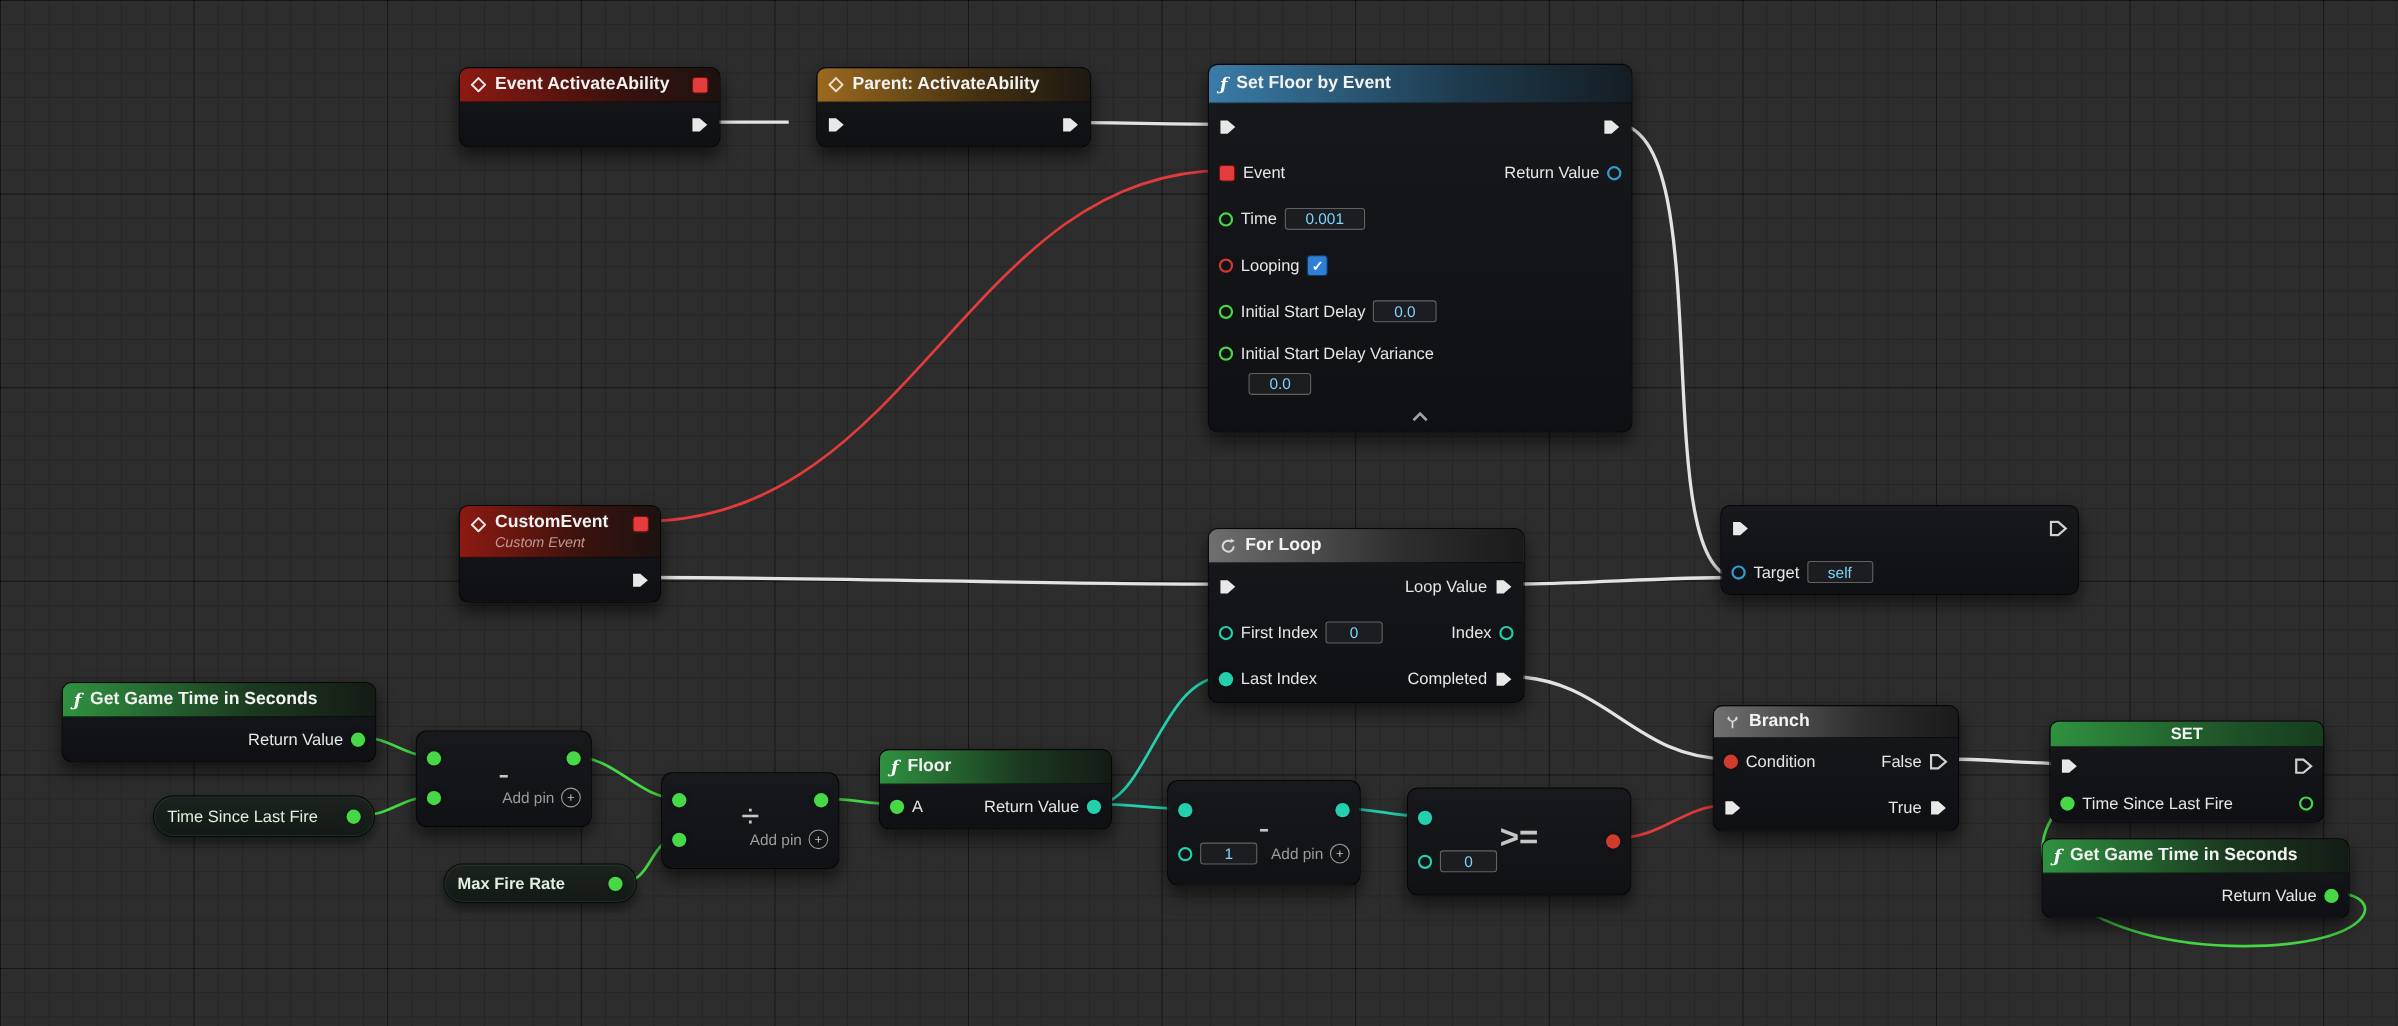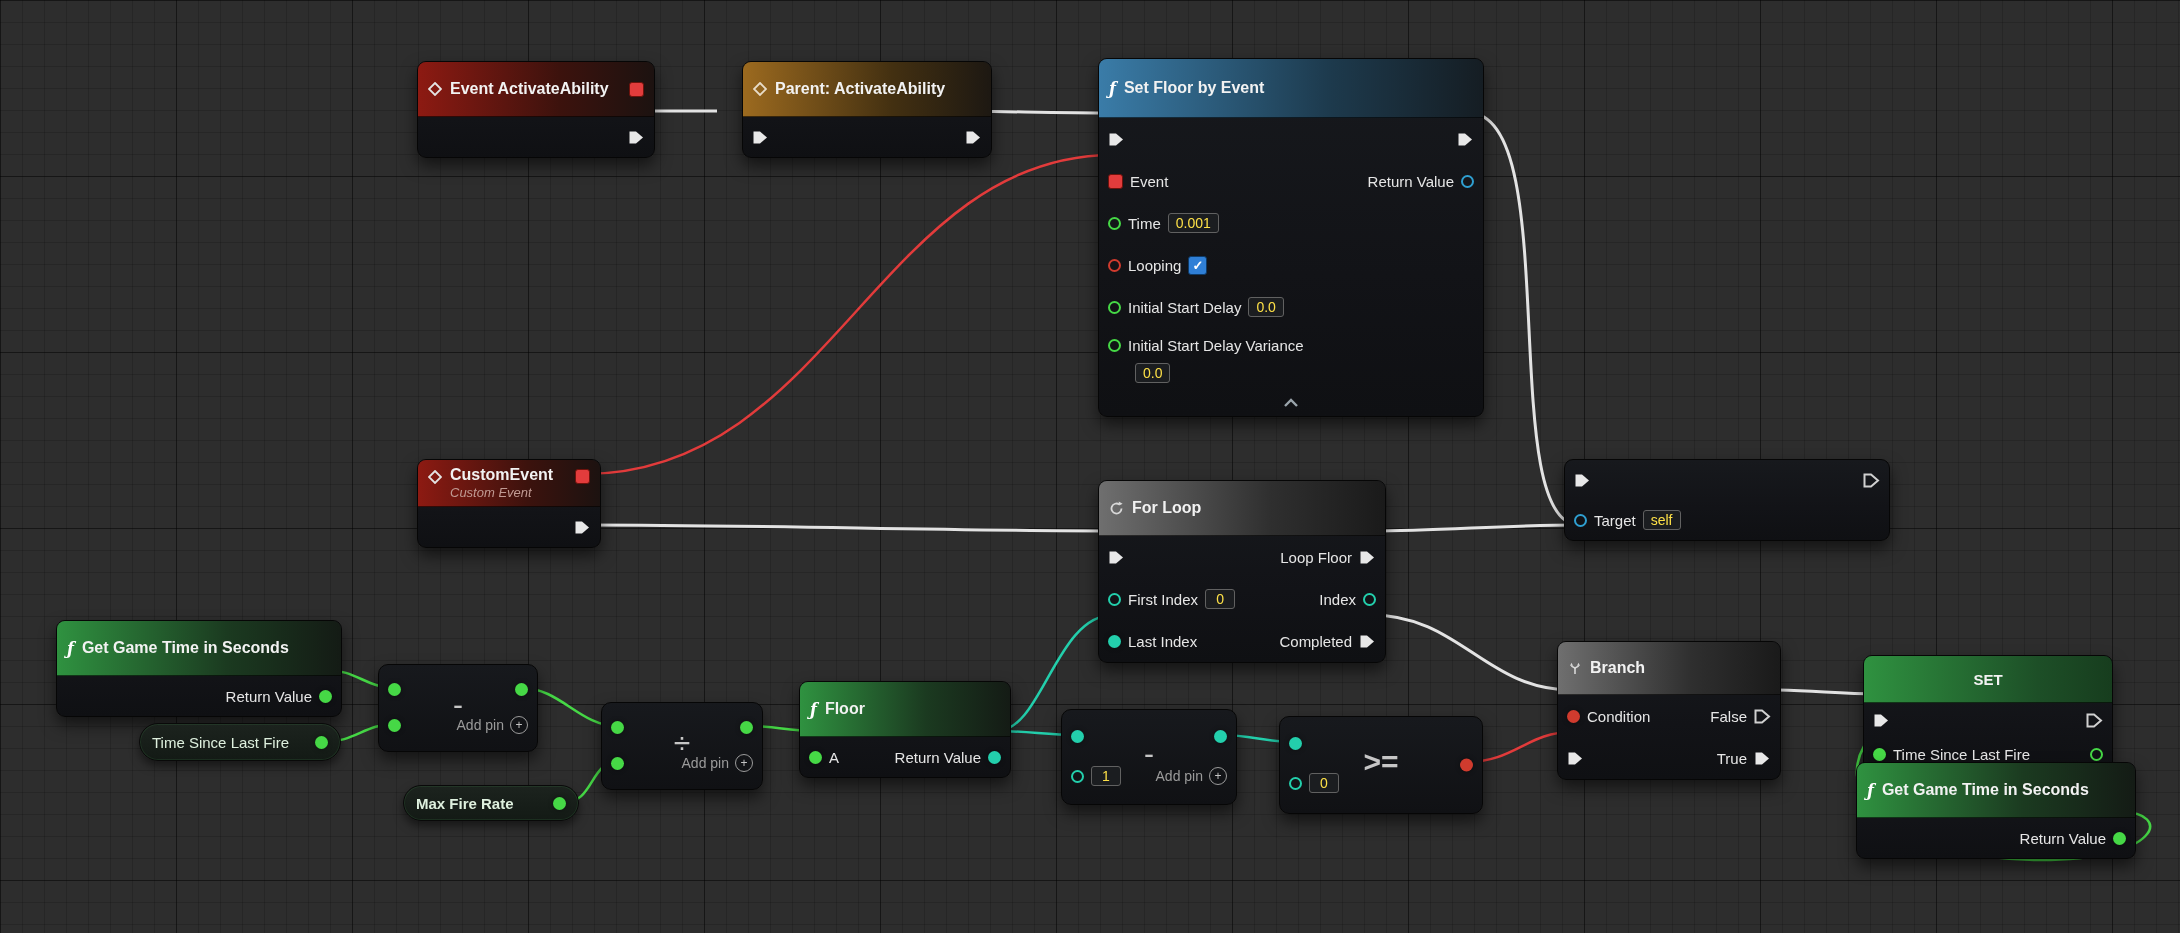--- a/index.html
+++ b/index.html
@@ -26,21 +26,21 @@
   .w-red{stroke:#e23b3b;stroke-width:2.5;}
 
   .node{
     position:absolute;z-index:2;box-sizing:border-box;
     background:linear-gradient(#17191d 0%, #121317 60%, #0f1013 100%);
     border:1px solid #060606;border-radius:9px;
     box-shadow:0 8px 16px rgba(0,0,0,.55);
     color:#e4e4e4;
   }
   .hdr{
-    display:flex;align-items:center;gap:8px;height:30px;padding:12px 10px;
+    display:flex;align-items:center;gap:8px;height:30px;padding:0 10px;
     border-radius:8px 8px 0 0;border-bottom:1px solid rgba(0,0,0,.6);
     font-weight:bold;font-size:16px;color:#f2f2f2;white-space:nowrap;
   }
   .hdr2{
     display:flex;flex-direction:column;justify-content:center;gap:1px;
     height:46px;padding:0 10px;border-radius:8px 8px 0 0;
     border-bottom:1px solid rgba(0,0,0,.6);
   }
   .hdr2 .trow{display:flex;align-items:flex-end;gap:8px;font-weight:bold;font-size:16px;color:#f2f2f2;white-space:nowrap;}
   .hdr2 .sub{font-size:13px;font-style:italic;color:#aab4bb;padding-left:22px;white-space:nowrap;}
@@ -61,21 +61,21 @@
   .pc{width:13px;height:13px;border-radius:50%;box-sizing:border-box;flex:none;}
   .pc.conn{background:var(--c);box-shadow:0 0 5px rgba(0,0,0,.4);}
   .pc.open{border:2.5px solid var(--c);background:transparent;}
   .green{--c:#46d846;} .teal{--c:#23cfac;} .red{--c:#d03b2e;} .blue{--c:#2f9fd0;}
 
   .exec{flex:none;}
   .delegate{width:13px;height:13px;border-radius:3px;background:#e23c3c;border:1px solid #6e120c;flex:none;}
 
   .valbox{
     background:#1b1d20;border:1px solid #616161;border-radius:3px;
-    padding:1px 7px;font-size:14px;color:#fde047;min-width:14px;text-align:center;white-space:nowrap;
+    padding:1px 18px;font-size:14px;color:#7dd3fc;min-width:14px;text-align:center;white-space:nowrap;
   }
   .chk{
     width:17px;height:17px;background:#2f7fd6;border:1px solid #0e3a66;border-radius:3px;
     display:flex;align-items:center;justify-content:center;flex:none;
   }
   .chk::after{content:"✓";color:#fff;font-size:13px;font-weight:bold;}
 
   .ficon{font-family:"DejaVu Serif",serif;font-style:italic;font-weight:bold;font-size:16px;color:#fff;flex:none;}
 
   .rowv{padding:4px 9px 2px;}
@@ -239,21 +239,21 @@
         <path d="M12.5 7.5 a5 5 0 1 1 -2.2 -4.1" fill="none" stroke="#d8d8d8" stroke-width="1.8"></path>
         <path d="M9.7 0.6 l0.5 3.8 3.4 -1.6 z" fill="#d8d8d8"></path>
       </svg>
     <span>For Loop</span>
   </div>
   <div class="n-row h42">
     <svg class="exec" width="17" height="15" viewBox="0 0 17 15">
         <path d="M1.5 1.5 h6.5 l7 6 -7 6 h-6.5 z" fill="#e8e8e8"></path>
       </svg>
     <span class="rgrp">
-      <span class="lbl">Loop Floor</span>
+      <span class="lbl">Loop Value</span>
       <svg class="exec" width="17" height="15" viewBox="0 0 17 15">
           <path d="M1.5 1.5 h6.5 l7 6 -7 6 h-6.5 z" fill="#e8e8e8"></path>
         </svg>
     </span>
   </div>
   <div class="n-row h42">
     <span class="pc open teal"></span>
     <span class="lbl">First Index</span>
     <span class="valbox">0</span>
     <span class="rgrp">

